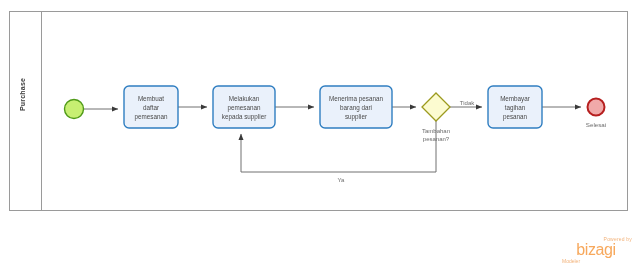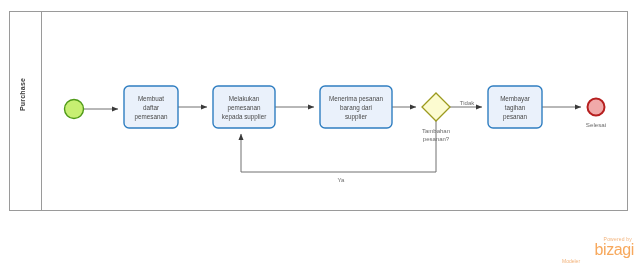--- a/index.html
+++ b/index.html
@@ -108,20 +108,21 @@
     line-height: 6px;
     margin: 0 2px 0 0;
   }
   #watermark .wm-brand {
     font-family: "Liberation Sans", sans-serif;
     font-size: 16px;
     color: #f7a85c;
     line-height: 16px;
     letter-spacing: -0.4px;
     margin: 0;
+    text-align: center;
   }
   #watermark .wm-sub {
     font-family: "Liberation Sans", sans-serif;
     font-size: 5px;
     color: #f2b27a;
     line-height: 6px;
     margin: 0;
     text-align: left;
     padding-left: 4px;
   }

